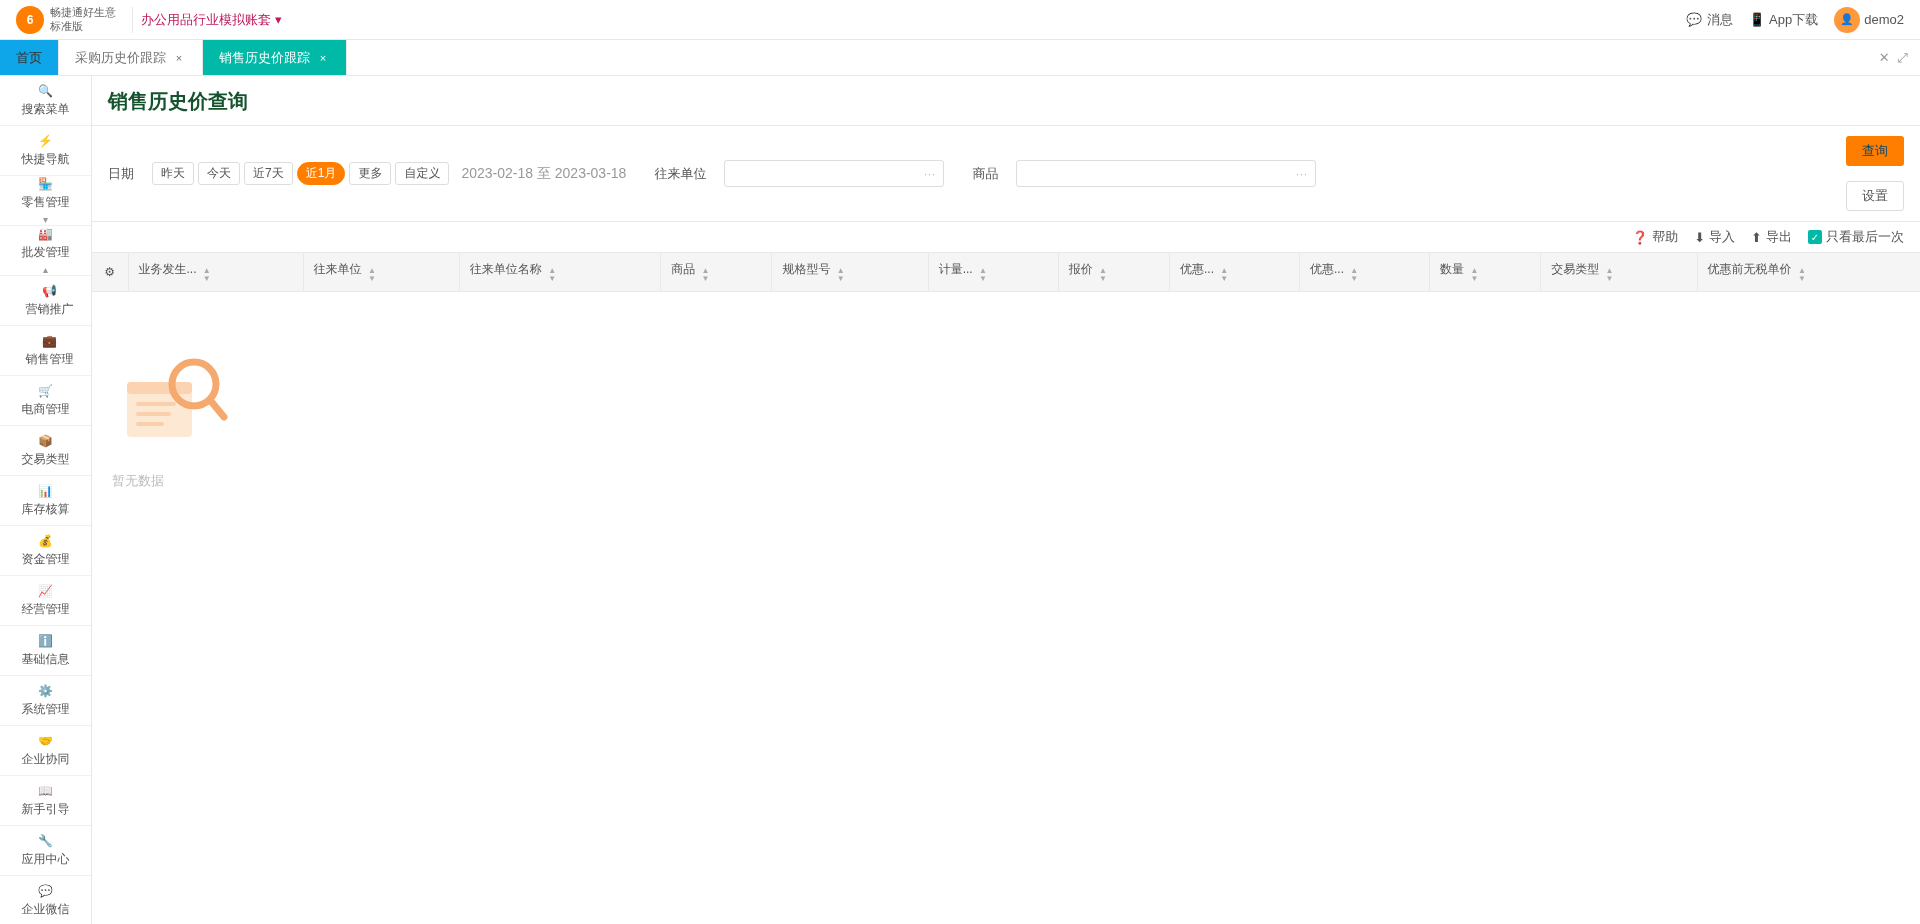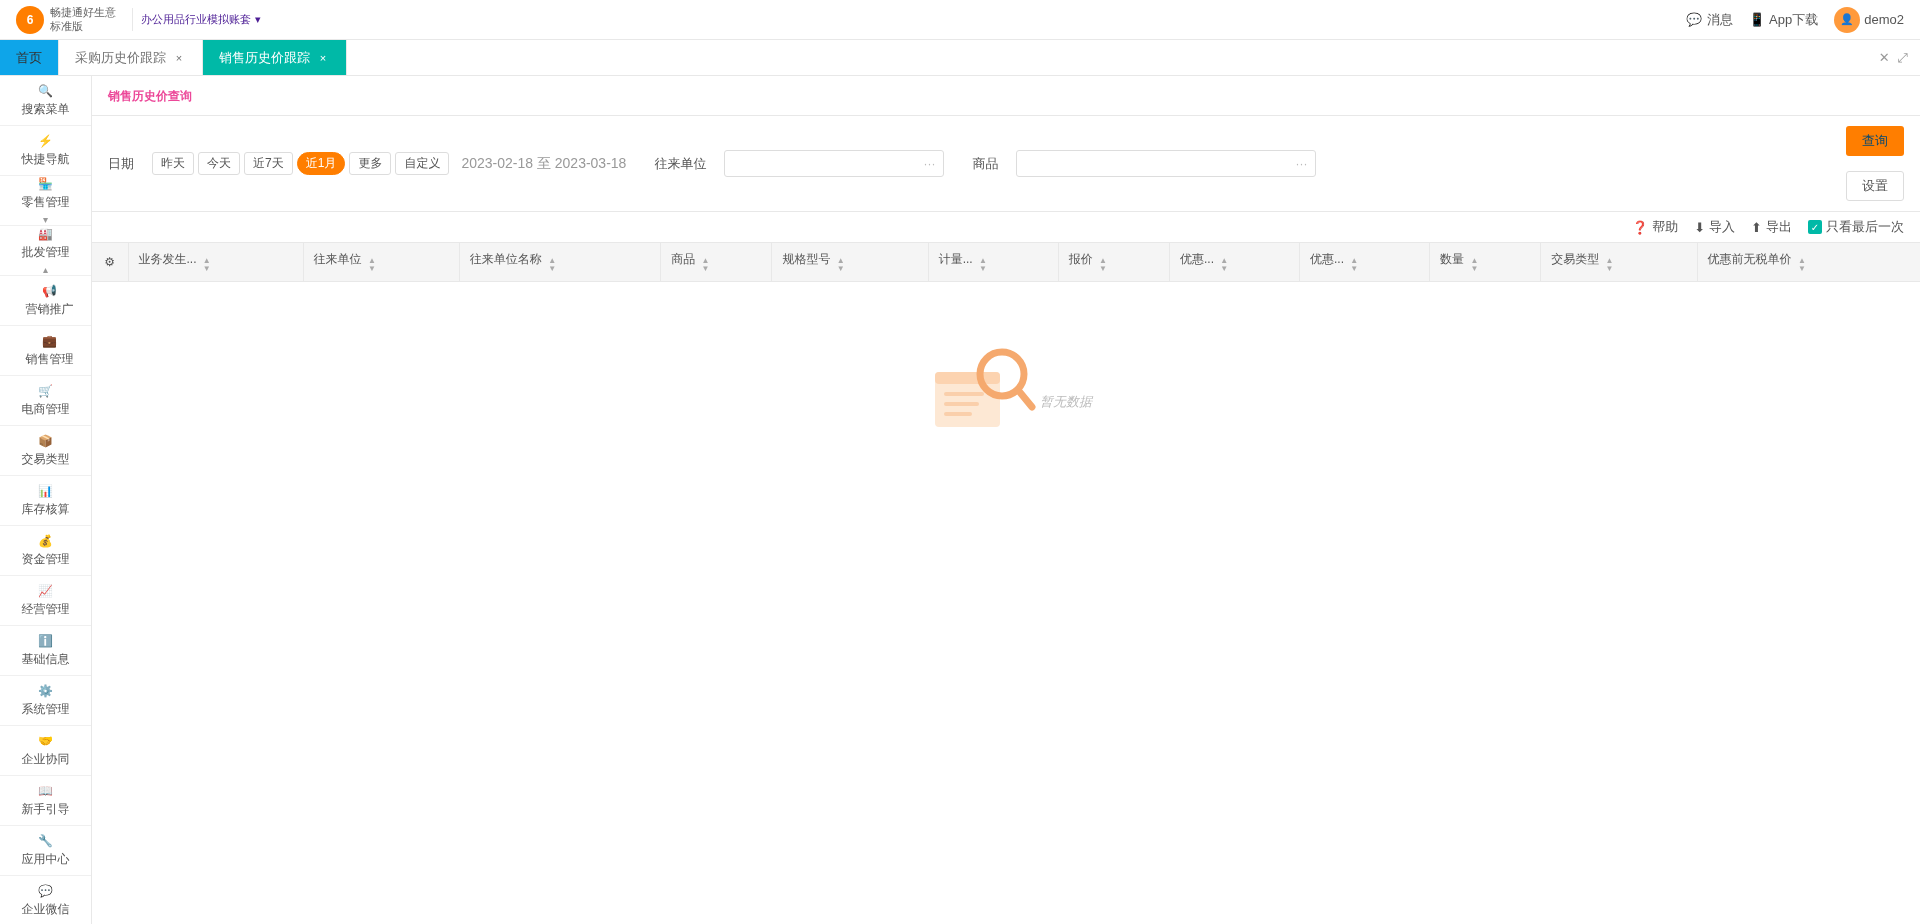--- a/index.html
+++ b/index.html
@@ -4,21 +4,21 @@
   <style>
     * { box-sizing: border-box; margin: 0; padding: 0; }
     body { font-family: "Microsoft YaHei", "PingFang SC", sans-serif; font-size: 13px; background: #f5f5f5; color: #333; display: flex; flex-direction: column; height: 924px; overflow: hidden; }
 
     
     .top-bar { height: 40px; background: #fff; display: flex; align-items: center; justify-content: space-between; padding: 0 16px; border-bottom: 1px solid #e8e8e8; flex-shrink: 0; }
     .top-bar-left { display: flex; align-items: center; gap: 8px; }
     .logo-area { display: flex; align-items: center; gap: 6px; }
     .logo-icon { width: 28px; height: 28px; background: #ff7e00; border-radius: 50%; display: flex; align-items: center; justify-content: center; color: #fff; font-size: 12px; font-weight: bold; }
     .logo-text { font-size: 11px; color: #666; line-height: 1.2; }
-    .app-selector { display: flex; align-items: center; gap: 4px; color: #4c1d95; font-size: 11px; padding: 4px 8px; cursor: pointer; border-left: 1px solid #e8e8e8; margin-left: 8px; }
+    .app-selector { display: flex; align-items: center; gap: 4px; color: #be185d; font-size: 13px; padding: 4px 8px; cursor: pointer; border-left: 1px solid #e8e8e8; margin-left: 8px; }
     .top-bar-right { display: flex; align-items: center; gap: 16px; color: #555; font-size: 13px; }
     .top-bar-right-item { display: flex; align-items: center; gap: 4px; cursor: pointer; }
     .avatar { width: 26px; height: 26px; border-radius: 50%; background: #ff9a3c; display: flex; align-items: center; justify-content: center; color: #fff; font-size: 11px; }
 
     
     .tab-bar { height: 36px; background: #fff; display: flex; align-items: stretch; border-bottom: 1px solid #e8e8e8; flex-shrink: 0; }
     .tab { display: flex; align-items: center; gap: 6px; padding: 0 16px; cursor: pointer; font-size: 13px; color: #737373; border-right: 1px solid #e8e8e8; white-space: nowrap; }
     .tab.home { background: #0ea5e9; color: #333; }
     .tab.active { background: #00b9a7; color: #fff; }
     .tab-close { width: 14px; height: 14px; display: flex; align-items: center; justify-content: center; border-radius: 50%; font-size: 11px; cursor: pointer; }
@@ -30,21 +30,21 @@
     
     .sidebar { width: 92px; background: #fff; border-right: 1px solid #e8e8e8; display: flex; flex-direction: column; overflow-y: auto; flex-shrink: 0; }
     .sidebar-item { display: flex; flex-direction: column; align-items: center; justify-content: center; padding: 12px 4px; cursor: pointer; font-size: 12px; color: #555; gap: 3px; border-bottom: 1px solid #f0f0f0; min-height: 50px; }
     .sidebar-item.has-sub { position: relative; }
     .sidebar-sub-icon { font-size: 10px; color: #999; }
 
     
     .content { flex: 1; display: flex; flex-direction: column; overflow: hidden; background: #f5f5f5; }
 
     .page-header { background: #fff; padding: 12px 16px 0; border-bottom: 1px solid #e8e8e8; flex-shrink: 0; }
-    .page-title { font-size: 12px; font-weight: bold; color: #ec4899; margin-bottom: 10px; }
+    .page-title { font-size: 20px; font-weight: bold; color: #14532d; margin-bottom: 10px; }
 
     .filter-area { background: #fff; padding: 10px 16px; border-bottom: 1px solid #e8e8e8; display: flex; align-items: center; gap: 12px; flex-shrink: 0; }
     .filter-row { display: flex; align-items: center; gap: 8px; flex-wrap: wrap; flex: 1; }
     .filter-label { font-size: 13px; color: #555; white-space: nowrap; }
     .date-btns { display: flex; align-items: center; gap: 4px; }
     .date-btn { padding: 2px 8px; border: 1px solid #ddd; border-radius: 3px; cursor: pointer; font-size: 12px; color: #555; background: #fff; }
     .date-btn.active { background: #ff7e00; color: #fff; border-color: #ff7e00; border-radius: 12px; }
     .date-range { font-size: 14px; color: #999; }
     .filter-field { display: flex; align-items: center; gap: 18px; }
     .filter-input { border: 1px solid #ddd; border-radius: 3px; padding: 4px 8px; font-size: 12px; color: #333; min-width: 200px; display: flex; align-items: center; justify-content: space-between; background: #fff; }
@@ -63,21 +63,21 @@
     .table-container { flex: 1; overflow: auto; background: #fff; }
     table { width: 100%; border-collapse: collapse; font-size: 12px; }
     thead tr { background: #f5f5f5; }
     th { padding: 8px 10px; text-align: left; color: #555; border-bottom: 1px solid #e8e8e8; border-right: 1px solid #e8e8e8; white-space: nowrap; font-weight: normal; cursor: pointer; }
     th:last-child { border-right: none; }
     th .sort-arrows { display: inline-flex; flex-direction: column; font-size: 8px; color: #aaa; margin-left: 3px; line-height: 1; }
     .settings-cell { width: 36px; text-align: center; }
     .settings-btn { cursor: pointer; color: #555; }
 
     
-    .empty-state { display: flex; flex-direction: row; align-items: center; justify-content: center; flex: 1; padding: 60px 20px; font-style: italic; }
+    .empty-state { display: flex; flex-direction: column; justify-content: center; flex: 1; padding: 60px 20px; }
     .empty-text { color: #bbb; font-size: 13px; }
   </style>
 </head>
 <body>
 
 <div class="top-bar">
   <div class="top-bar-left">
     <div class="logo-area">
       <div class="logo-icon">6</div>
       <div class="logo-text">

